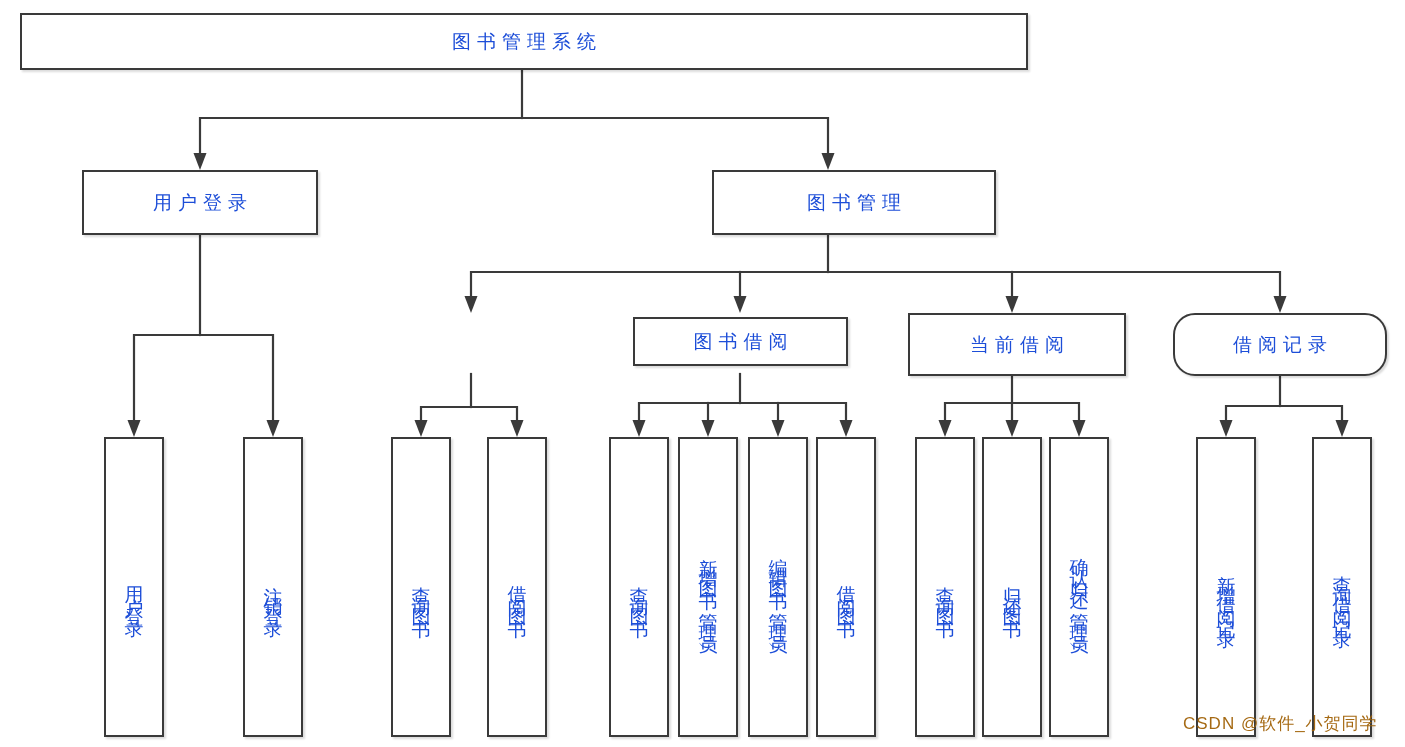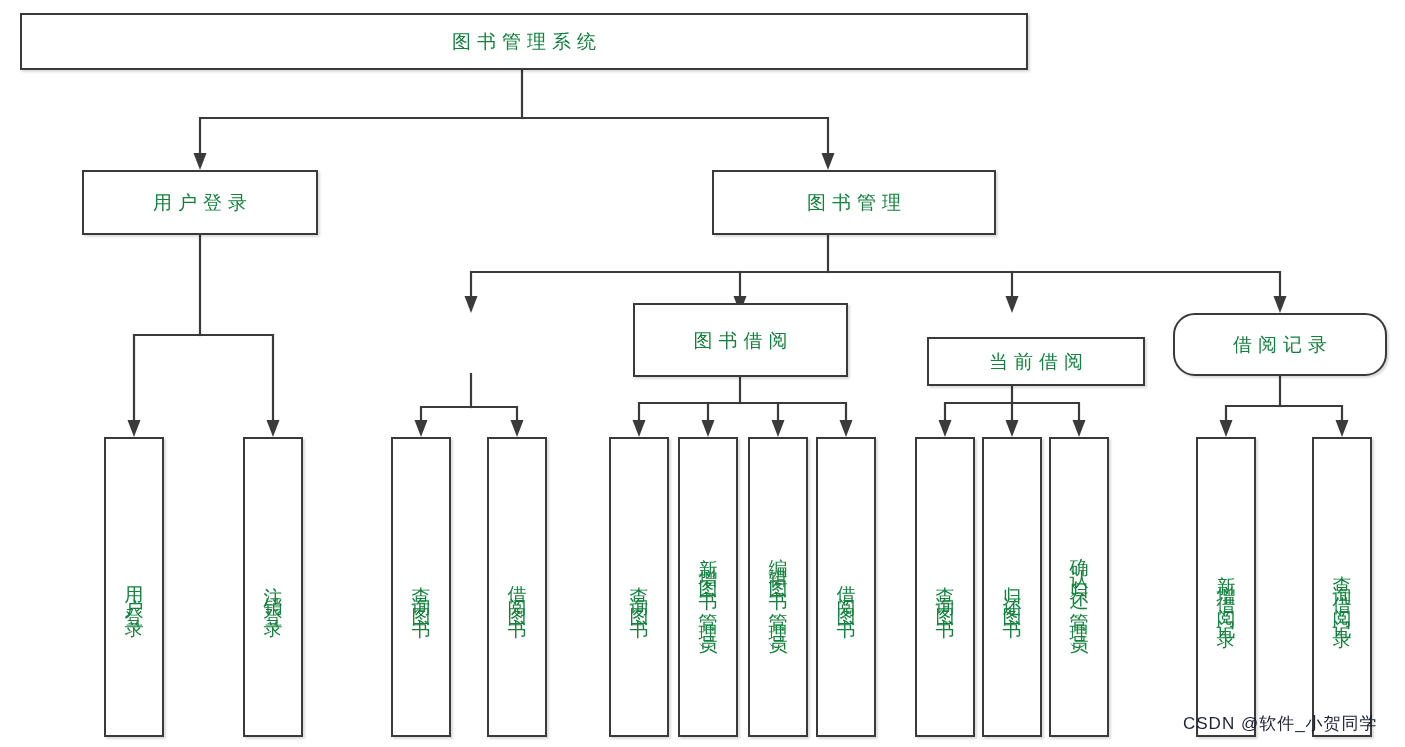--- a/index.html
+++ b/index.html
@@ -7,57 +7,57 @@
   body { font-family:"Liberation Sans","DejaVu Sans",sans-serif; }
   .stage {
     position:relative; width:1405px; height:747px;
     background:#ffffff; overflow:hidden;
   }
   .connectors { position:absolute; left:0; top:0; width:1405px; height:747px; }
   .node, .leaf {
     position:absolute; background:#ffffff;
     border:2.5px solid #3a3a3a;
     display:flex; align-items:center; justify-content:center;
-    color:#15803d;
+    color:#1d4ed8;
     box-shadow:2px 2px 2px rgba(0,0,0,0.14);
   }
   .node span {
     font-size:19px; letter-spacing:6px; padding-left:6px;
     white-space:nowrap; line-height:1;
   }
   .leaf span {
     writing-mode:vertical-rl; text-orientation:mixed;
     font-size:19px; letter-spacing:11px; line-height:1.15;
     margin-bottom:-11px; white-space:nowrap;
   }
   
   .n-root          { left:20px;   top:13px;  width:1008px; height:57px; }
   .n-user-login    { left:82px;   top:170px; width:236px;  height:65px; }
   .n-book-mgmt     { left:712px;  top:170px; width:284px;  height:65px; }
   .n-new-book      { left:362px;  top:313px; width:218px;  height:63px; }
-  .n-book-borrow   { left:633px;  top:303px; width:215px;  height:74px;align-items:center; }
-  .n-current-borrow{ left:927px;  top:313px; width:218px;  height:49px;margin-top:24px; }
+  .n-book-borrow   { left:633px;  top:317px; width:215px;  height:49px;align-items:center; }
+  .n-current-borrow{ left:908px;  top:313px; width:218px;  height:63px; }
   .n-borrow-record { left:1173px; top:313px; width:214px;  height:63px;border-radius:22px; }
   .leaf { top:437px; width:60px; height:300px; }
   .lf-1  { left:104px;  }
   .lf-2  { left:243px;  }
   .lf-3  { left:391px;  }
   .lf-4  { left:487px;  }
   .lf-5  { left:609px;  }
   .lf-6  { left:678px;  }
   .lf-7  { left:748px;  }
   .lf-8  { left:816px;  }
   .lf-9  { left:915px;  }
   .lf-10 { left:982px;  }
   .lf-11 { left:1049px; }
   .lf-12 { left:1196px; }
   .lf-13 { left:1312px; }
   .watermark {
     position:absolute; left:1183px; top:712px;
-    font-size:17px; color:#0f172a; letter-spacing:1px;
+    font-size:17px; color:#a16207; letter-spacing:1px;
     white-space:nowrap; z-index:5; opacity:0.95;
   }
 </style>
 </head>
 <body>
 
 <div class="stage">
 
   <svg class="connectors" width="1405" height="747" viewBox="0 0 1405 747" fill="none" stroke="#3a3a3a" stroke-width="2.2" stroke-linecap="square">
 

